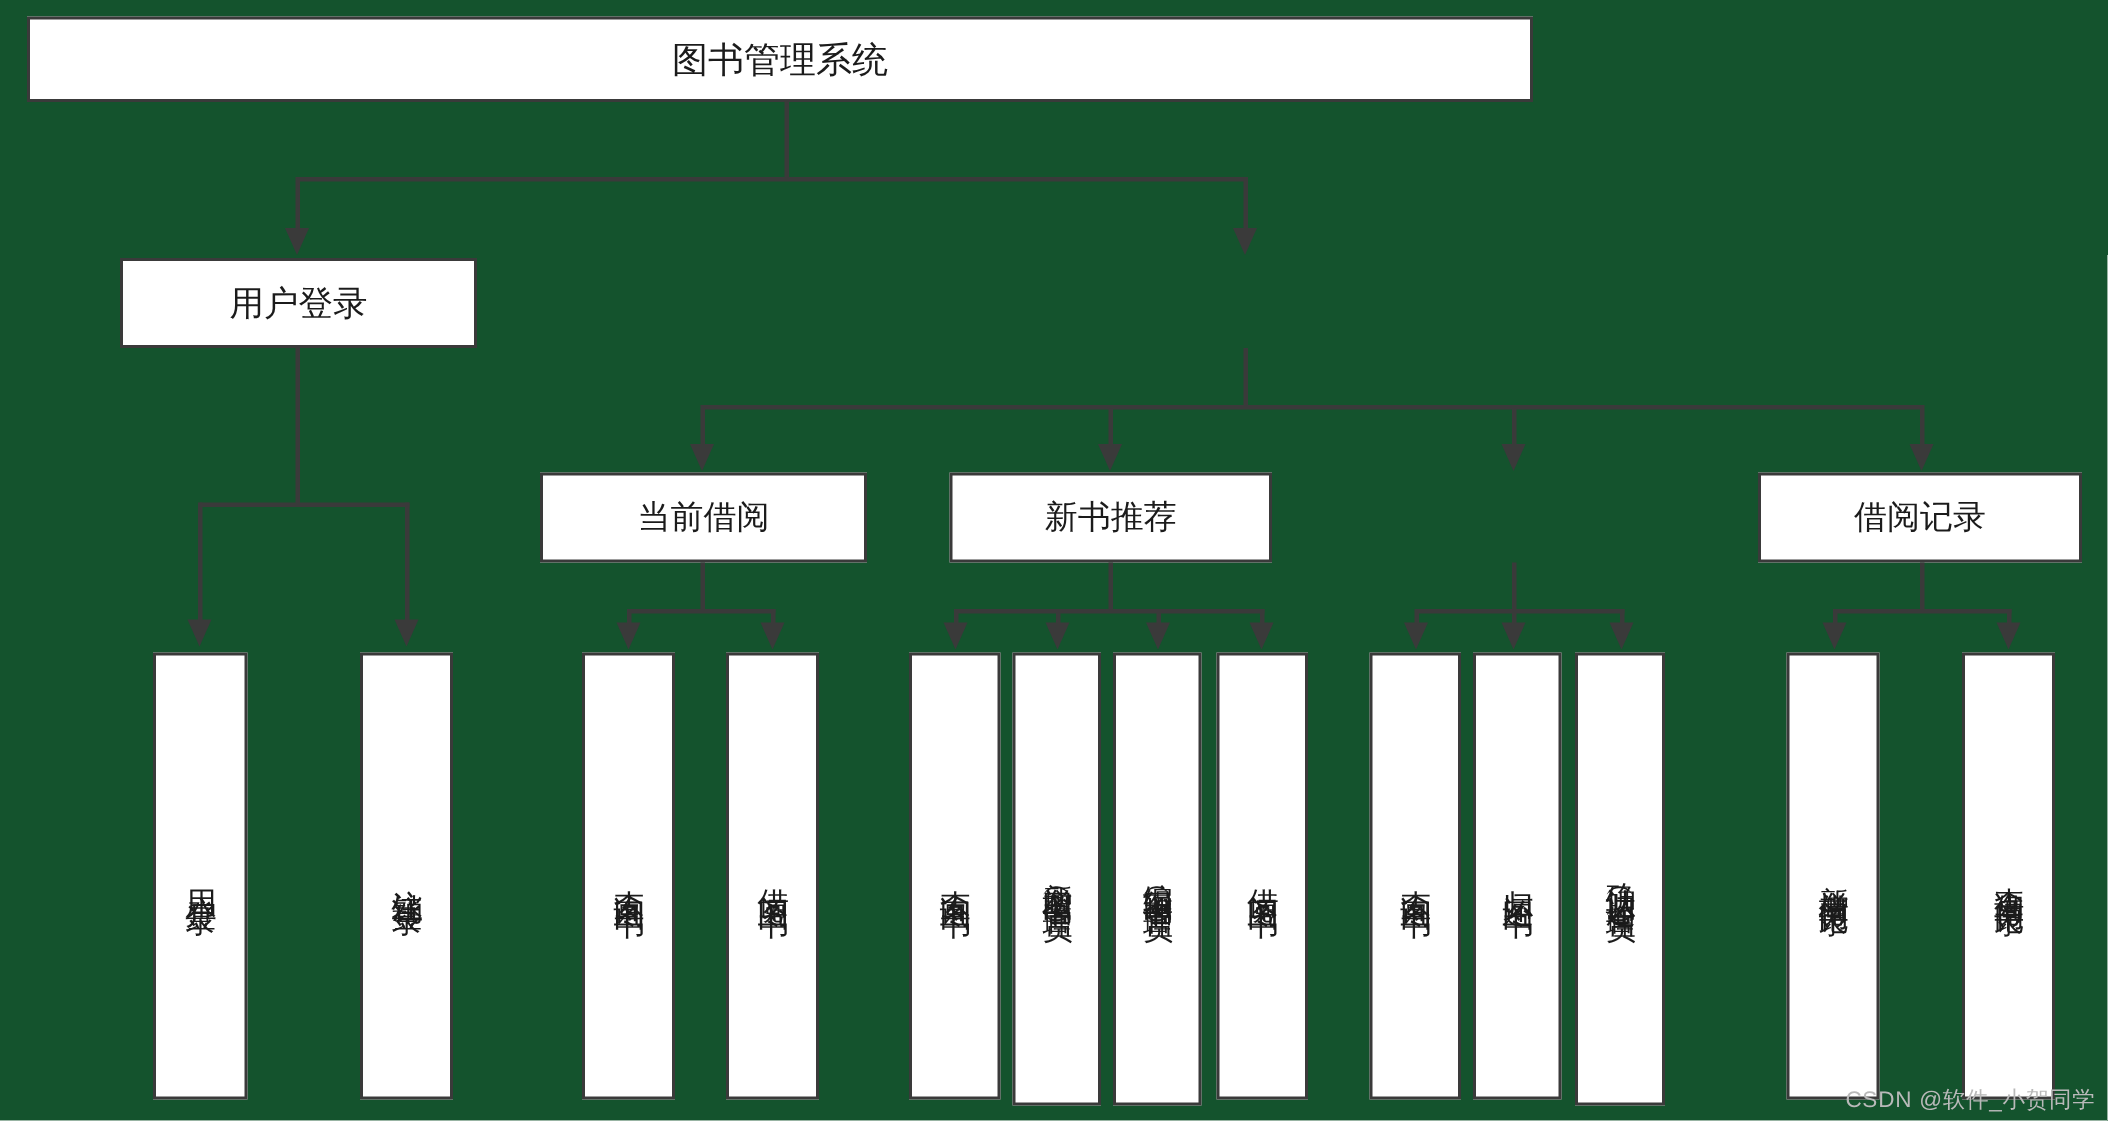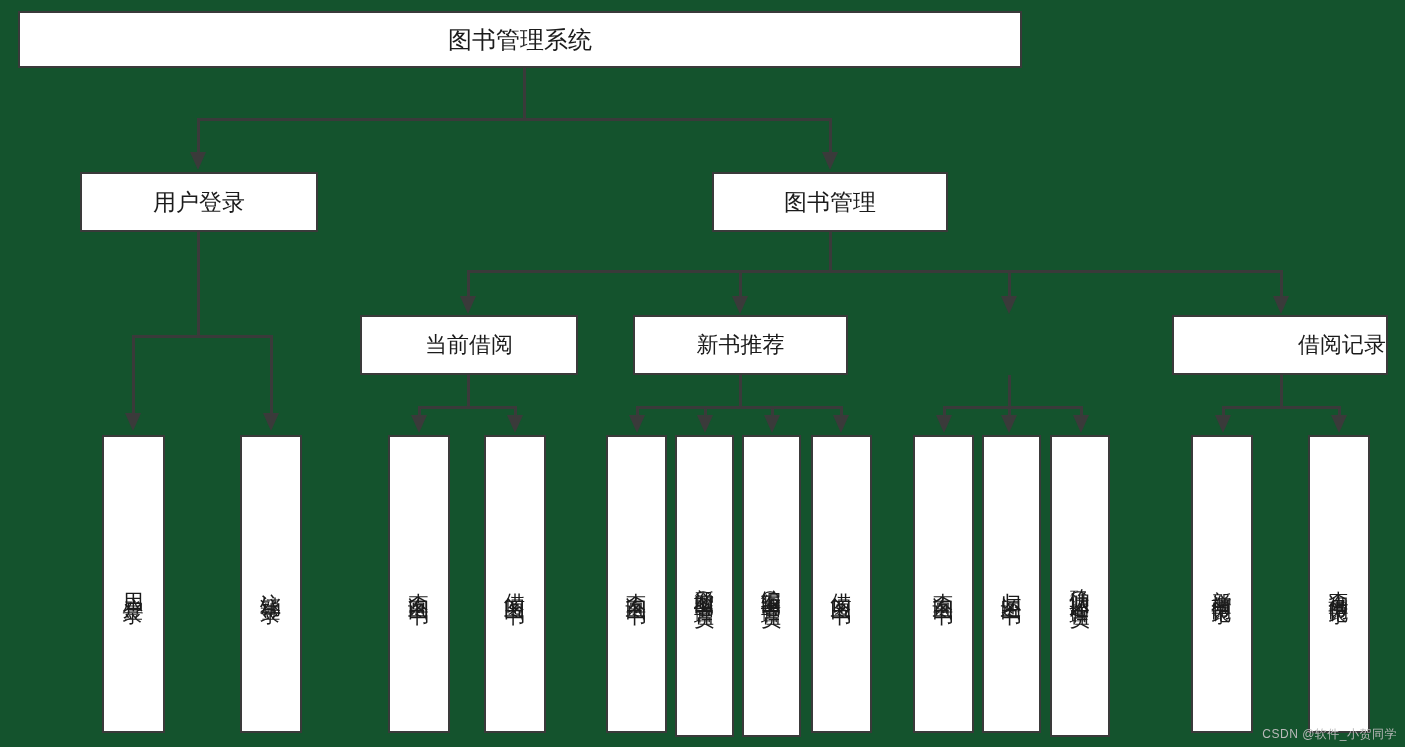--- a/index.html
+++ b/index.html
@@ -70,21 +70,21 @@
     height: 0;
     border-left: 8px solid transparent;
     border-right: 8px solid transparent;
     border-top: 18px solid #3a3a3a;
   }
   
   #watermark {
     position: absolute;
     right: 8px;
     bottom: 4px;
-    font-size: 12px;
+    font-size: 15px;
     color: #b9b9b9;
     letter-spacing: 0.5px;
     white-space: nowrap;
     pointer-events: none;
   }
 </style>
 </head>
 <body>
 
 <div id="canvas">
@@ -95,23 +95,20 @@
 
   <div class="vline" style="left:523px; top:68px; height:52px;"></div>
   <div class="hline" style="left:198px; top:118px; width:634px;"></div>
   <div class="vline" style="left:197px; top:118px; height:36px;"></div>
   <div class="arrow" style="left:190px; top:152px;"></div>
   <div class="vline" style="left:829px; top:118px; height:36px;"></div>
   <div class="arrow" style="left:822px; top:152px;"></div>
 
   <div class="node lvl2" style="left:80px; top:172px; width:238px; height:60px;">
     <span>用户登录</span>
-  </div>
-  <div class="node lvl2" style="left:712px; top:172px; width:236px; height:60px;">
-    <span>图书管理</span>
   </div>
 
   <div class="vline" style="left:197px; top:232px; height:105px;"></div>
   <div class="hline" style="left:133px; top:335px; width:140px;"></div>
   <div class="vline" style="left:132px; top:335px; height:80px;"></div>
   <div class="arrow" style="left:125px; top:413px;"></div>
   <div class="vline" style="left:270px; top:335px; height:80px;"></div>
   <div class="arrow" style="left:263px; top:413px;"></div>
 
   <div class="vline" style="left:829px; top:232px; height:40px;"></div>
@@ -124,21 +121,21 @@
   <div class="arrow" style="left:1001px; top:296px;"></div>
   <div class="vline" style="left:1280px; top:270px; height:28px;"></div>
   <div class="arrow" style="left:1273px; top:296px;"></div>
 
   <div class="node lvl3" style="left:360px; top:315px; width:218px; height:60px;">
     <span>当前借阅</span>
   </div>
   <div class="node lvl3" style="left:633px; top:315px; width:215px; height:60px;">
     <span>新书推荐</span>
   </div>
-  <div class="node lvl3" style="left:1172px; top:315px; width:216px; height:60px;justify-content:flex-end;">
+  <div class="node lvl3" style="left:1172px; top:315px; width:216px; height:60px;">
     <span>借阅记录</span>
   </div>
 
   <div class="vline" style="left:467px; top:375px; height:33px;"></div>
   <div class="hline" style="left:419px; top:406px; width:98px;"></div>
   <div class="vline" style="left:418px; top:406px; height:11px;"></div>
   <div class="arrow" style="left:411px; top:415px;"></div>
   <div class="vline" style="left:514px; top:406px; height:11px;"></div>
   <div class="arrow" style="left:507px; top:415px;"></div>
 

